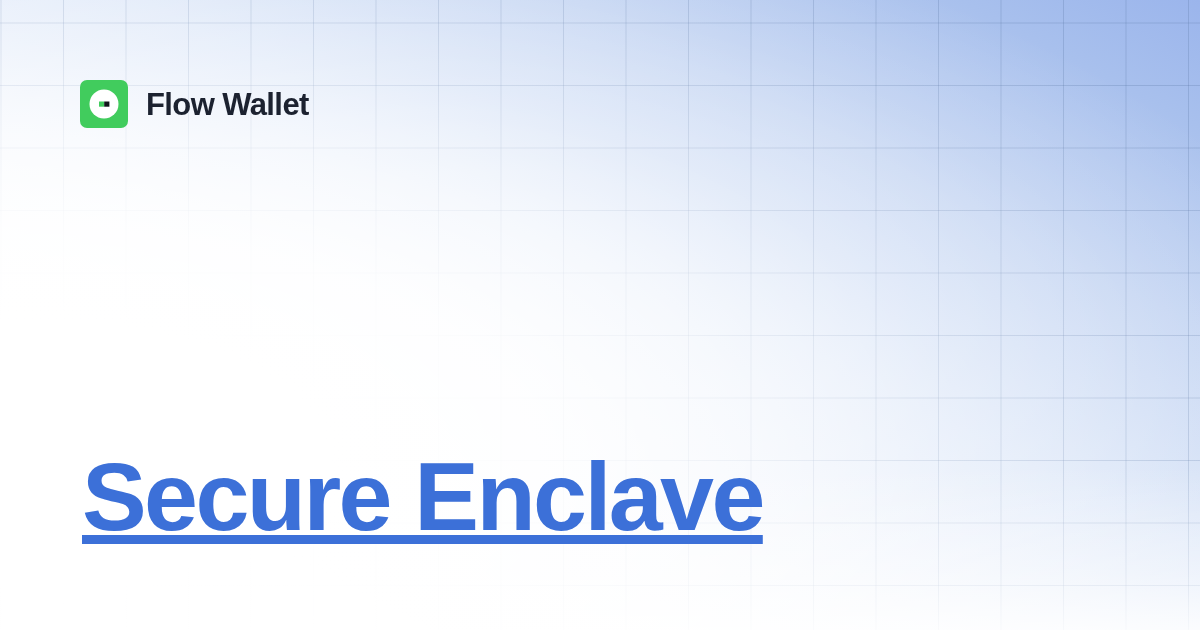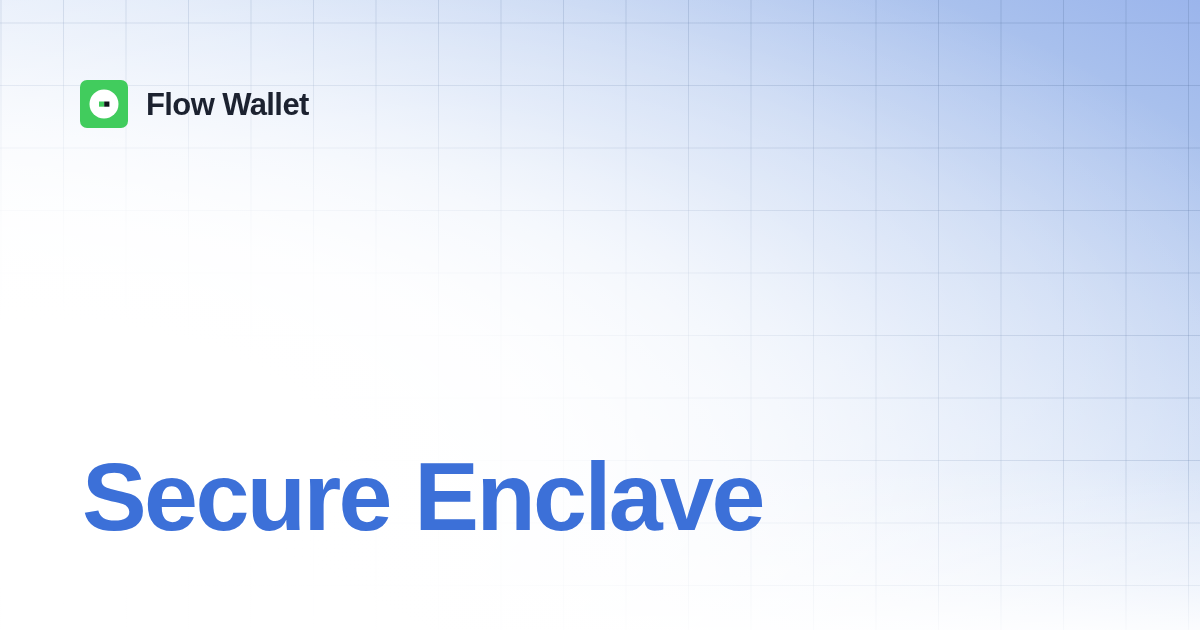--- a/index.html
+++ b/index.html
@@ -92,20 +92,21 @@
   .headline{
     position:absolute;
     left:82px;
     top:448px;
     font-size:97px;
     font-weight:700;
     letter-spacing:-2.6px;
     line-height:1.02;
     color:#3c70d8;
     white-space:nowrap;
+    text-decoration:underline;
   }
 </style>
 </head>
 <body>
 
 <div class="og-card">
 
   <div class="bg-gradient"></div>
   <div class="bg-grid"></div>
   <div class="bg-glow"></div>

